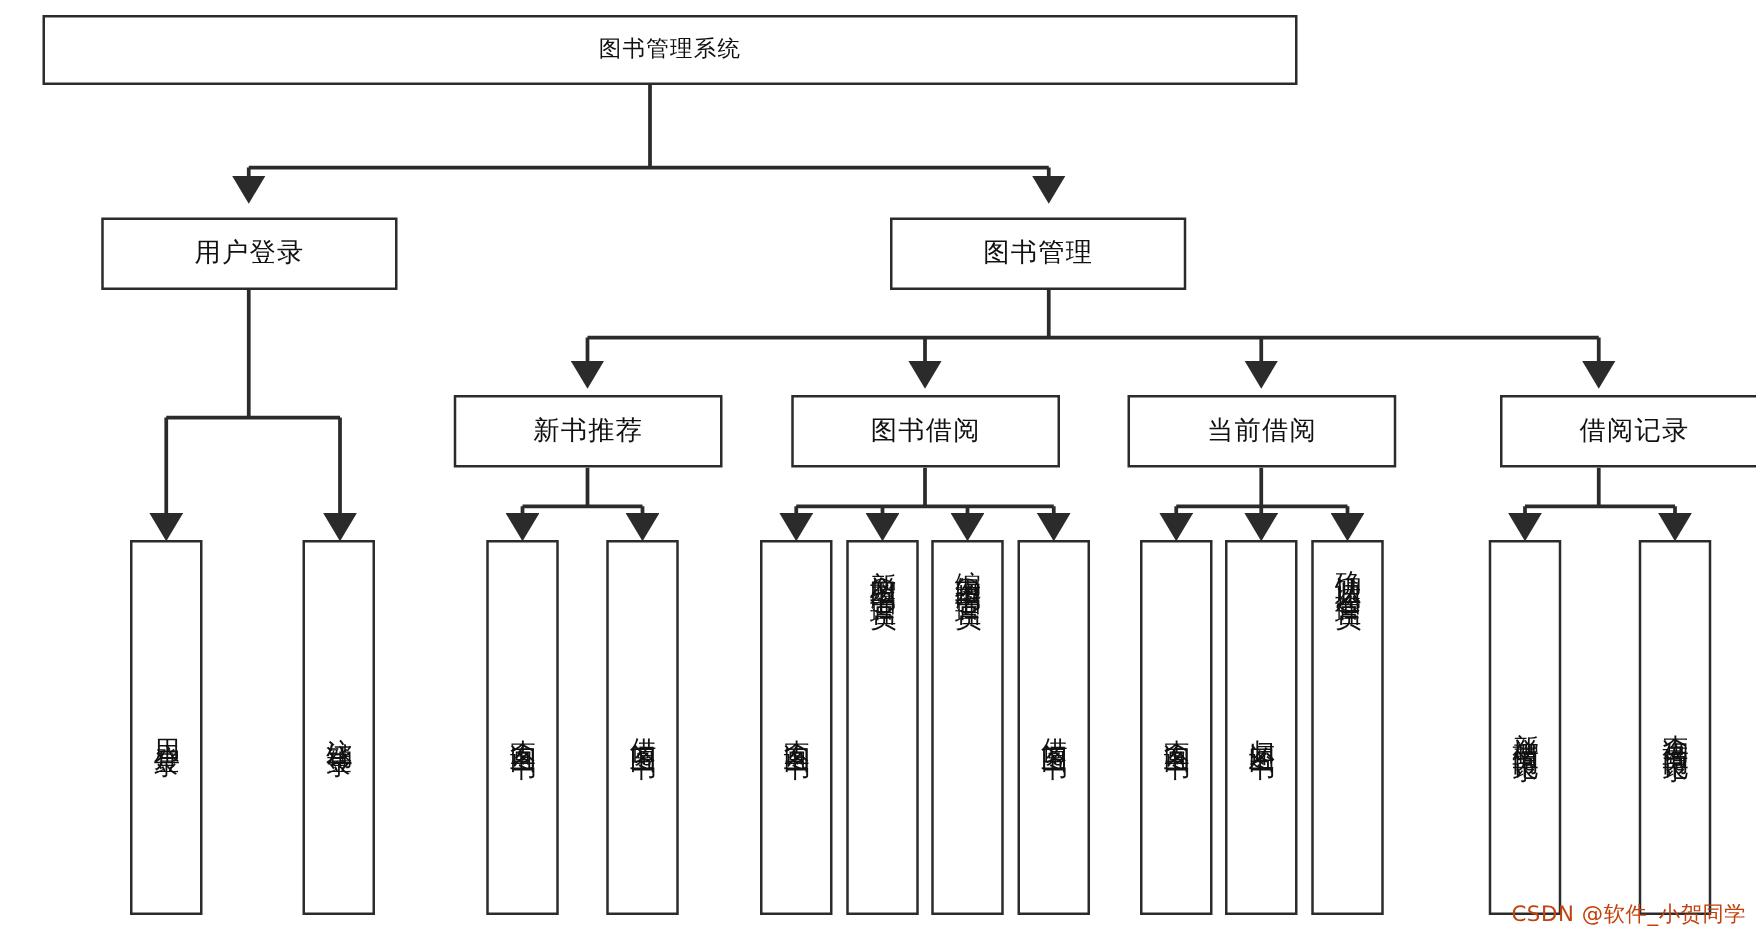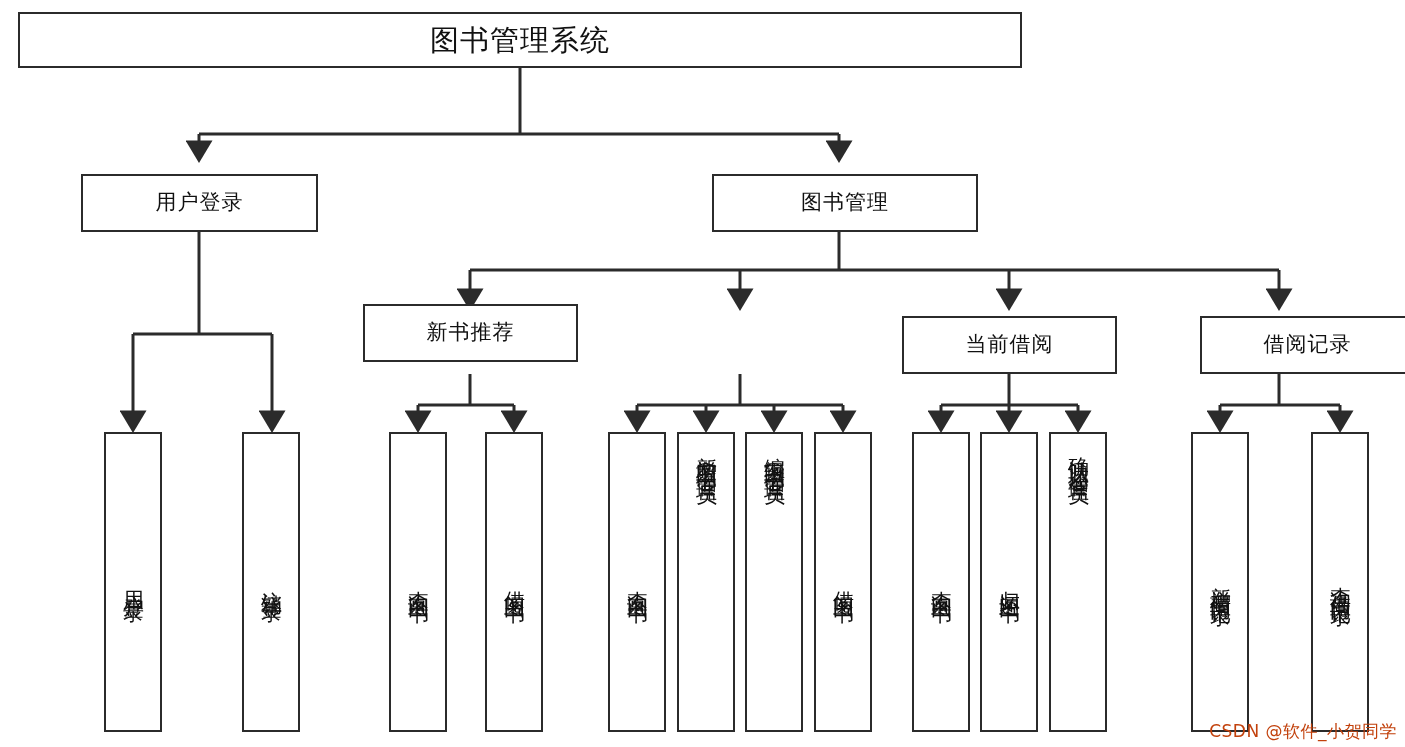--- a/index.html
+++ b/index.html
@@ -43,21 +43,22 @@
     justify-content: center;
     color: #111111;
   }
   .node.horizontal {
     font-size: 21px;
     line-height: 1.2;
     letter-spacing: 1px;
     white-space: nowrap;
   }
   .node.root {
-    font-size: 29px;
+    font-size: 18px;
+    margin-left: 16px;
   }
   
   .node.vertical {
     writing-mode: vertical-rl;
     text-orientation: upright;
     font-size: 21px;
     letter-spacing: 4px;
     line-height: 1;
     padding: 6px 0;
     align-items: center;
@@ -131,24 +132,25 @@
       <path d="M1220,405 L1340,405"></path>
       <path d="M1220,405 L1220,420" marker-end="url(#arrowhead)"></path>
       <path d="M1340,405 L1340,420" marker-end="url(#arrowhead)"></path>
     </g>
   </svg>
 
   <div class="node horizontal root" style="left:18px; top:12px; width:1004px; height:56px;">图书管理系统</div>
 
   <div class="node horizontal" style="left:81px; top:174px; width:237px; height:58px;">用户登录</div>
 
-  <div class="node horizontal" style="left:712px; top:174px; width:266px; height:58px;">图书管理</div>
+  <div class="node horizontal" style="left:712px; top:174px; width:237px; height:58px;">图书管理</div>
 
-  <div class="node horizontal" style="left:363px; top:304px; width:215px; height:58px;">新书推荐</div>
+  <div class="node horizontal" style="left:363px; top:316px; width:215px; height:58px;">新书推荐</div>
 
+  <div class="node horizontal" style="left:633px; top:316px; width:215px; height:58px;">图书借阅</div>
 
   <div class="node horizontal" style="left:902px; top:316px; width:215px; height:58px;text-align:center;">当前借阅</div>
 
   <div class="node horizontal" style="left:1200px; top:316px; width:215px; height:58px;">借阅记录</div>
 
   <div class="node vertical" style="left:104px; top:432px; width:58px; height:300px;">用户登录</div>
 
   <div class="node vertical" style="left:242px; top:432px; width:58px; height:300px;">注销登录</div>
 
   <div class="node vertical" style="left:389px; top:432px; width:58px; height:300px;">查询图书</div>

